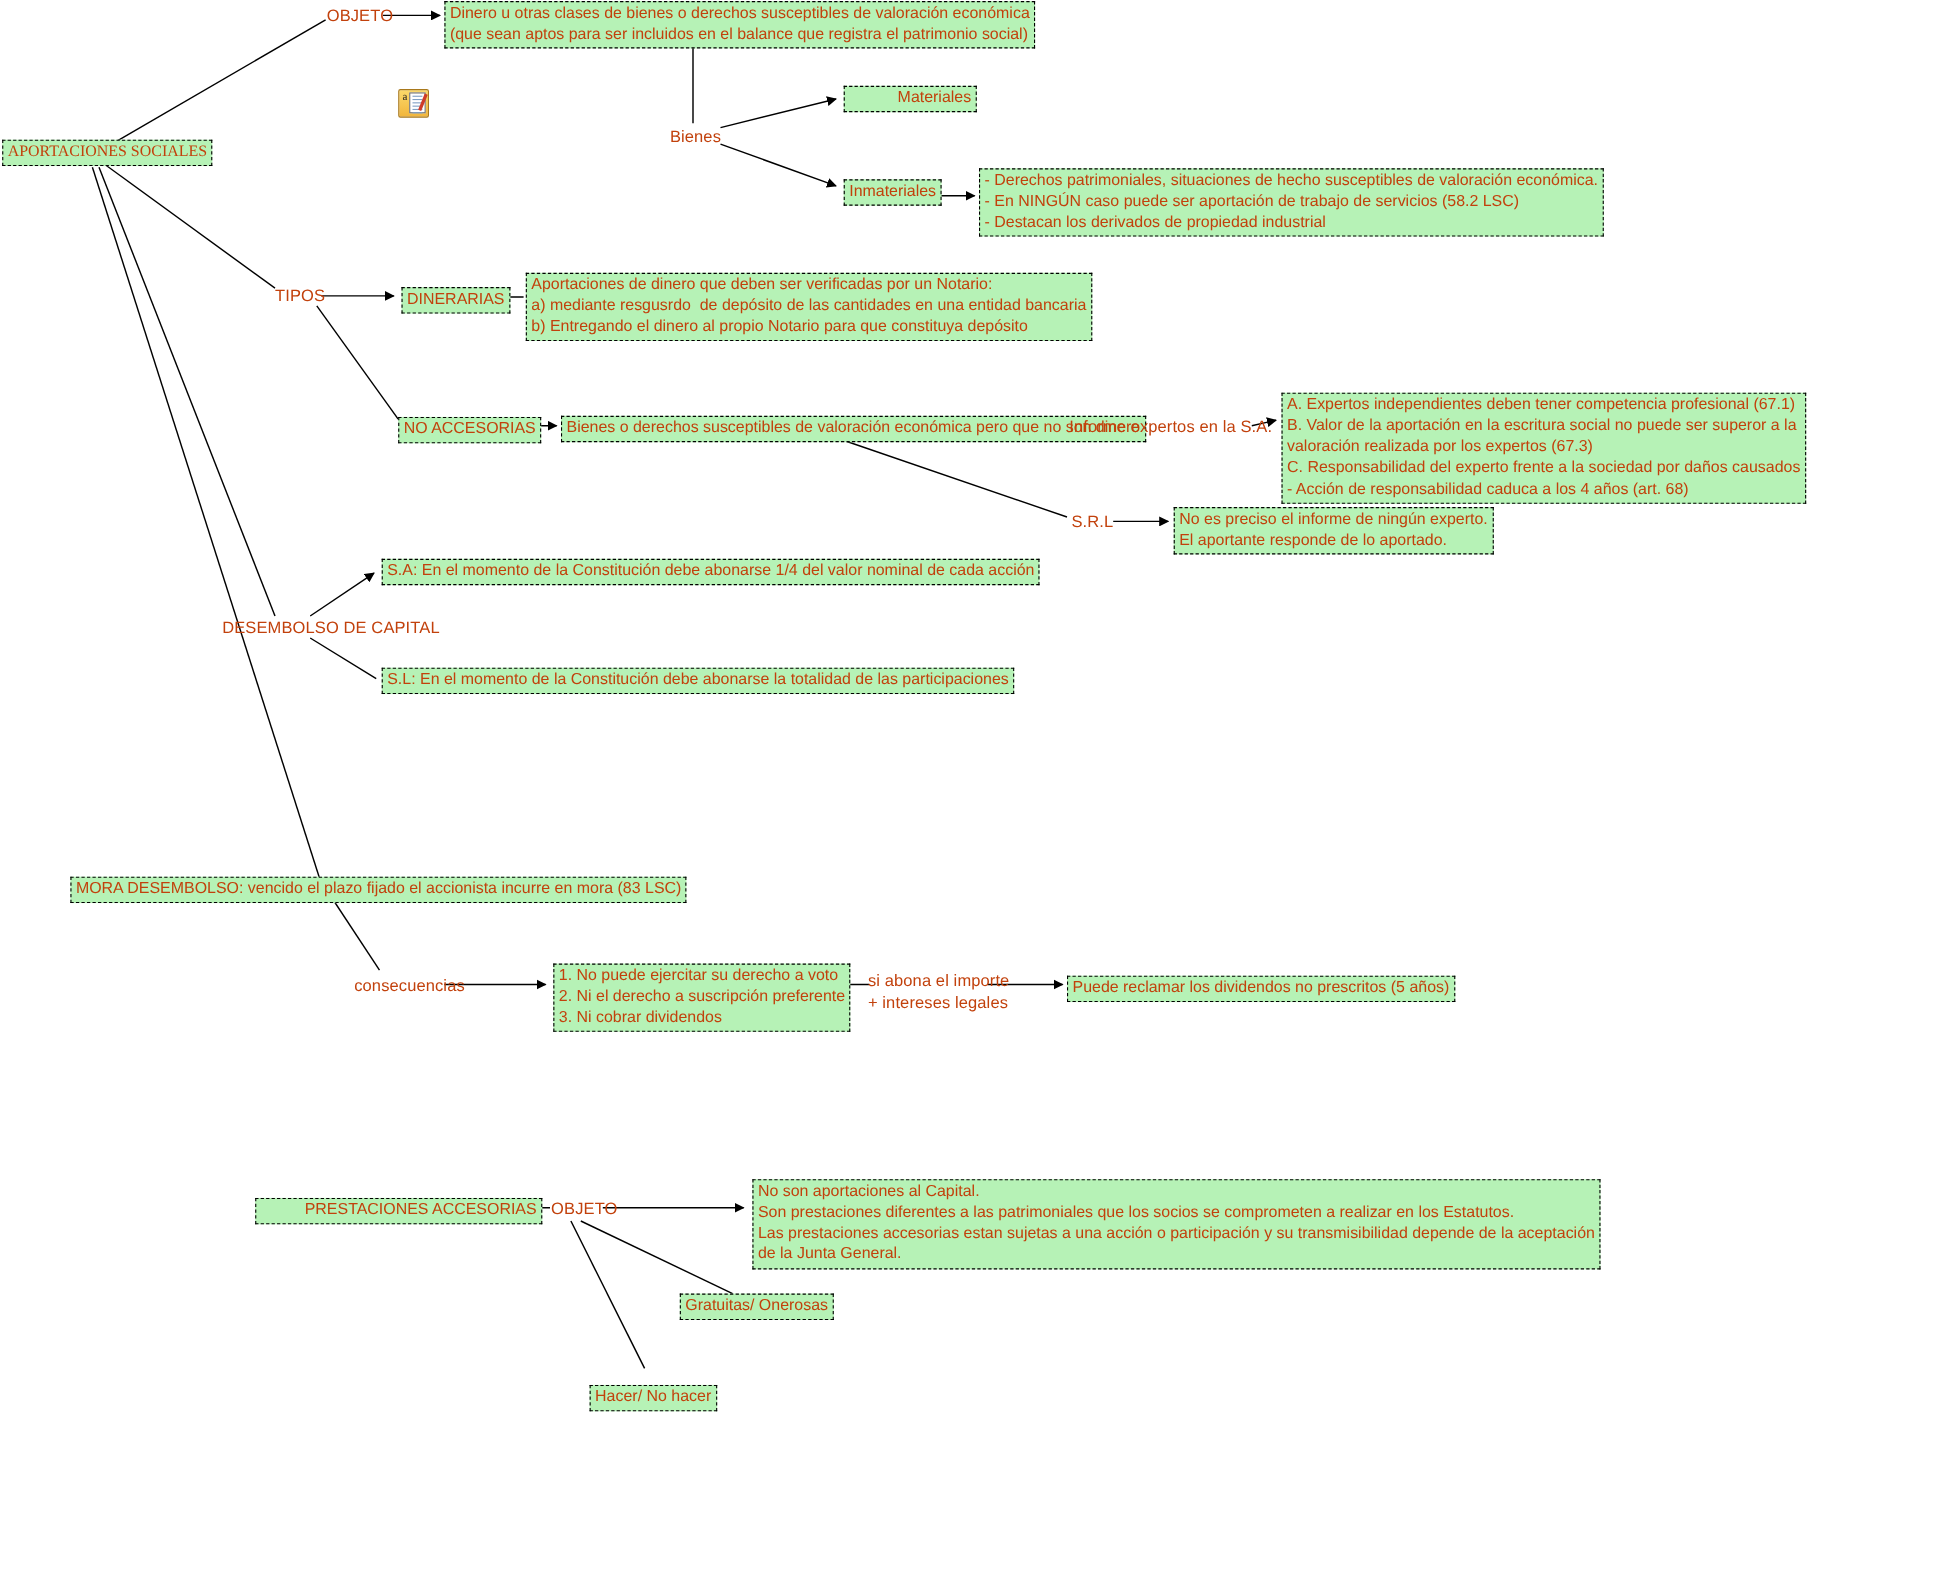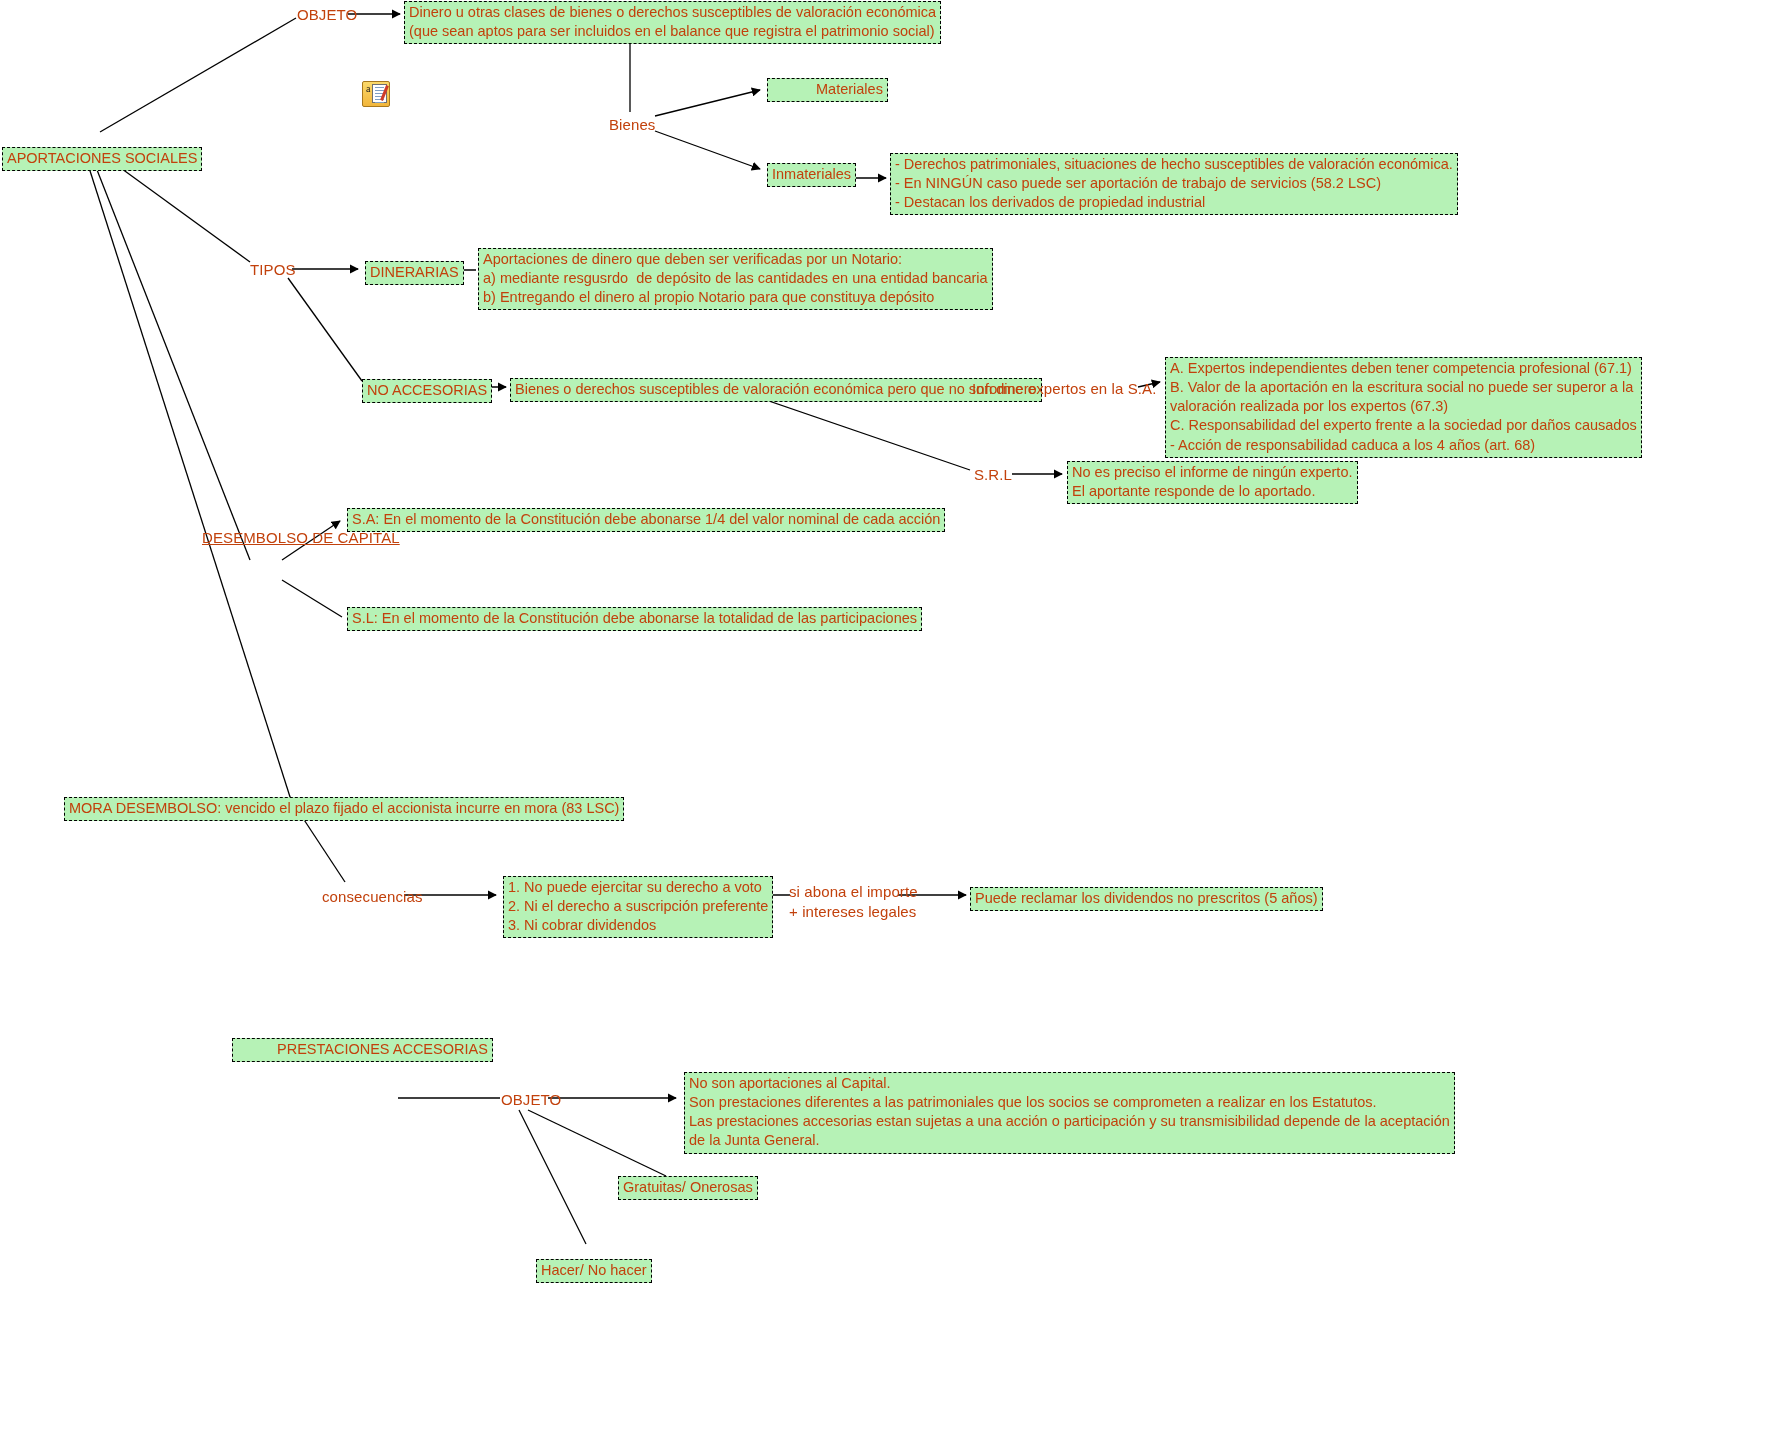--- a/index.html
+++ b/index.html
@@ -159,21 +159,21 @@
       <line x1="398" y1="1098" x2="500" y2="1098"></line>
 
       <line x1="548" y1="1098" x2="676" y2="1098" marker-end="url(#arrow)"></line>
 
       <line x1="528" y1="1110" x2="666" y2="1176"></line>
 
       <line x1="519" y1="1110" x2="586" y2="1244"></line>
     </g>
   </svg>
 
-  <div class="node concept" style="left:2px; top:147px;">APORTACIONES SOCIALES</div>
+  <div class="node concept" style="left:2px; top:127px;font-family:Liberation Serif, serif;">APORTACIONES SOCIALES</div>
 
   <div class="node linkword" style="left:297px; top:5px;">OBJETO</div>
 
   <div class="node concept multiline" style="left:404px; top:1px;">Dinero u otras clases de bienes o derechos susceptibles de valoración económica
 (que sean aptos para ser incluidos en el balance que registra el patrimonio social)</div>
 
   <div class="node linkword" style="left:609px; top:115px;">Bienes</div>
 
   <div class="node concept" style="left:767px; top:78px;padding-left:48px;">Materiales</div>
 
@@ -203,38 +203,38 @@
 C. Responsabilidad del experto frente a la sociedad por daños causados
 - Acción de responsabilidad caduca a los 4 años (art. 68)</div>
 
   <div class="node linkword" style="left:974px; top:465px;">S.R.L</div>
 
   <div class="node concept multiline" style="left:1067px; top:461px;">No es preciso el informe de ningún experto.
 El aportante responde de lo aportado.</div>
 
   <div class="node concept" style="left:347px; top:508px;">S.A: En el momento de la Constitución debe abonarse 1/4 del valor nominal de cada acción</div>
 
-  <div class="node linkword" style="left:202px; top:528px;text-decoration:underline;">DESEMBOLSO DE CAPITAL</div>
+  <div class="node linkword" style="left:202px; top:561px;">DESEMBOLSO DE CAPITAL</div>
 
   <div class="node concept" style="left:347px; top:607px;">S.L: En el momento de la Constitución debe abonarse la totalidad de las participaciones</div>
 
   <div class="node concept" style="left:64px; top:797px;">MORA DESEMBOLSO: vencido el plazo fijado el accionista incurre en mora (83 LSC)</div>
 
   <div class="node linkword" style="left:322px; top:887px;">consecuencias</div>
 
   <div class="node concept multiline" style="left:503px; top:876px;">1. No puede ejercitar su derecho a voto
 2. Ni el derecho a suscripción preferente
 3. Ni cobrar dividendos</div>
 
   <div class="node linkword multiline" style="left:789px; top:882px;">si abona el importe
 + intereses legales</div>
 
   <div class="node concept" style="left:970px; top:887px;">Puede reclamar los dividendos no prescritos (5 años)</div>
 
-  <div class="node concept" style="left:232px; top:1038px;padding-left:44px;">PRESTACIONES ACCESORIAS</div>
+  <div class="node concept" style="left:232px; top:1089px;padding-left:44px;">PRESTACIONES ACCESORIAS</div>
 
   <div class="node linkword" style="left:501px; top:1090px;">OBJETO</div>
 
   <div class="node concept multiline" style="left:684px; top:1072px;">No son aportaciones al Capital.
 Son prestaciones diferentes a las patrimoniales que los socios se comprometen a realizar en los Estatutos.
 Las prestaciones accesorias estan sujetas a una acción o participación y su transmisibilidad depende de la aceptación
 de la Junta General.</div>
 
   <div class="node concept" style="left:618px; top:1176px;">Gratuitas/ Onerosas</div>
 

